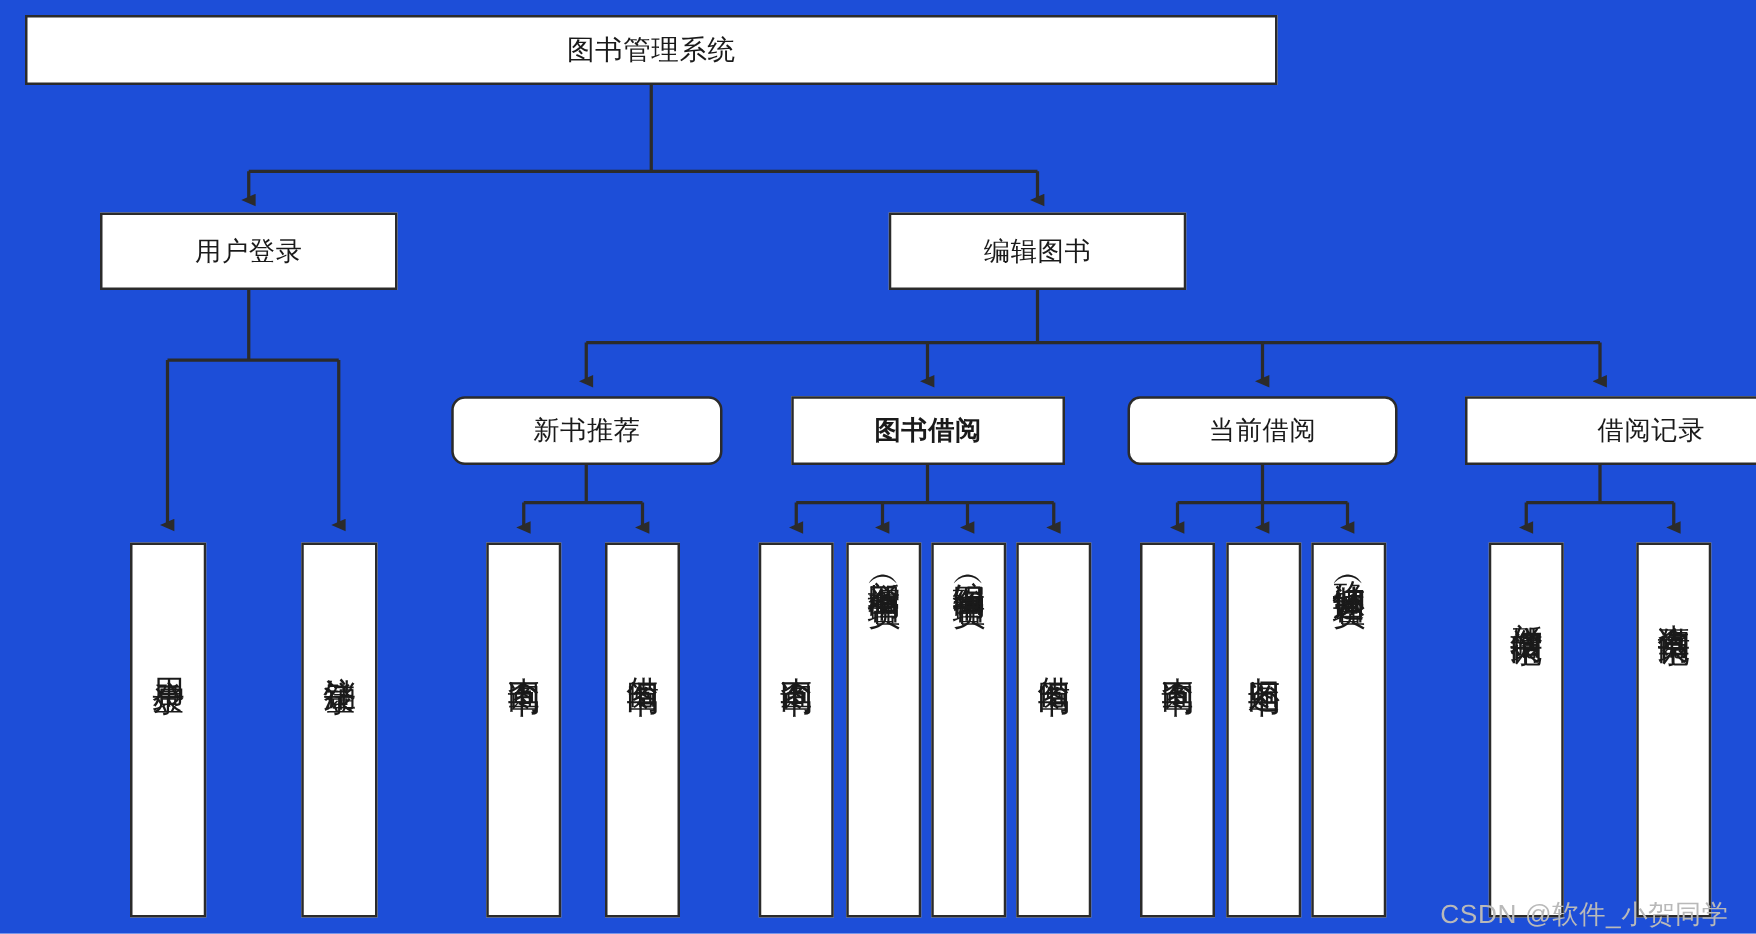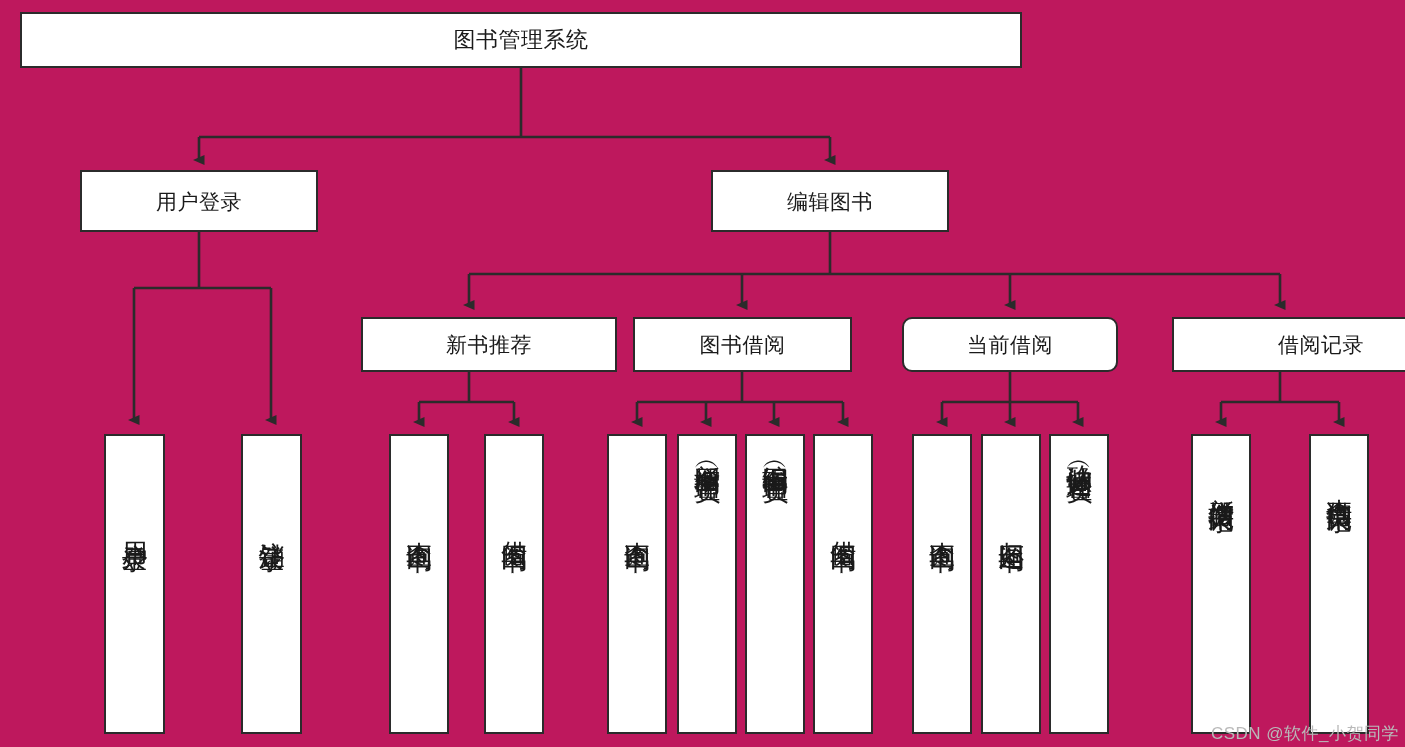--- a/index.html
+++ b/index.html
@@ -1,20 +1,20 @@
 <!DOCTYPE html>
 <html><head>
 <meta charset="utf-8">
 <style>
   html,body{margin:0;padding:0;background:#ffffff;}
   body{
     font-family:"Liberation Sans","DejaVu Sans",sans-serif;
     width:1405px;height:747px;overflow:hidden;position:relative;
   }
-  #canvas{position:relative;width:1405px;height:747px;background:#be185d;}
+  #canvas{position:relative;width:1405px;height:747px;background:#1d4ed8;}
   svg.links{position:absolute;left:0;top:0;width:1405px;height:747px;overflow:visible;}
 
   .node{
     position:absolute;
     box-sizing:border-box;
     background:#ffffff;
     border:2px solid #2b2b2b;
     display:flex;
     align-items:center;
     justify-content:center;
@@ -40,23 +40,23 @@
     text-orientation:upright;
     font-size:26px;
     line-height:1.06;
     letter-spacing:2px;
     white-space:nowrap;
     margin-top:0;
   }
 
   .watermark{
     position:absolute;
-    right:6px;
+    right:22px;
     bottom:2px;
-    font-size:17px;
+    font-size:21px;
     color:#b9b9b9;
     z-index:6;
     white-space:nowrap;
     letter-spacing:0.5px;
   }
 </style>
 </head>
 <body>
 
 <div id="canvas">
@@ -116,25 +116,25 @@
   </div>
 
   <div class="node h" style="left:80px;top:170px;width:238px;height:62px;">
     <span class="label">用户登录</span>
   </div>
 
   <div class="node h" style="left:711px;top:170px;width:238px;height:62px;">
     <span class="label">编辑图书</span>
   </div>
 
-  <div class="node h" style="left:361px;top:317px;width:256px;height:55px;">
+  <div class="node h" style="left:361px;top:317px;width:217px;height:55px;border-radius:11px;">
     <span class="label">新书推荐</span>
   </div>
 
-  <div class="node h" style="left:633px;top:317px;width:219px;height:55px;">
+  <div class="node h" style="left:633px;top:317px;width:219px;height:55px;font-weight:bold;">
     <span class="label">图书借阅</span>
   </div>
 
   <div class="node h" style="left:902px;top:317px;width:216px;height:55px;border-radius:10px;">
     <span class="label">当前借阅</span>
   </div>
 
   <div class="node h" style="left:1172px;top:317px;width:256px;height:55px;padding-left:42px;">
     <span class="label">借阅记录</span>
   </div>

